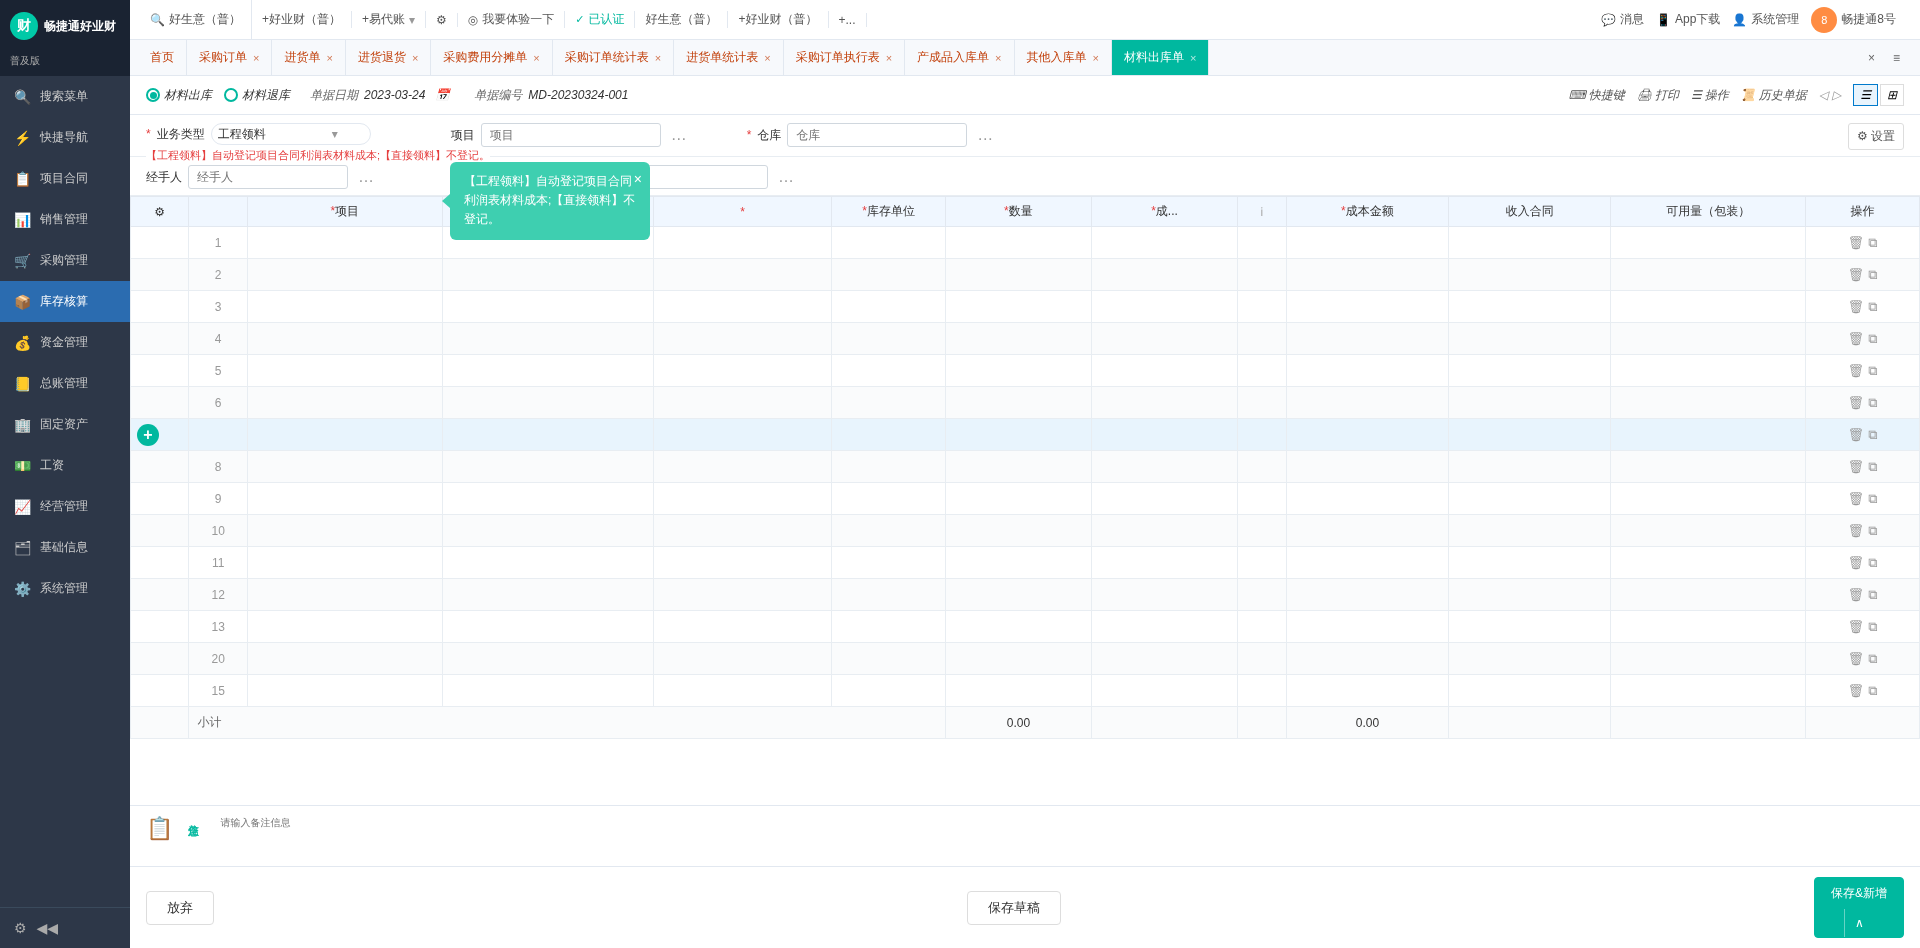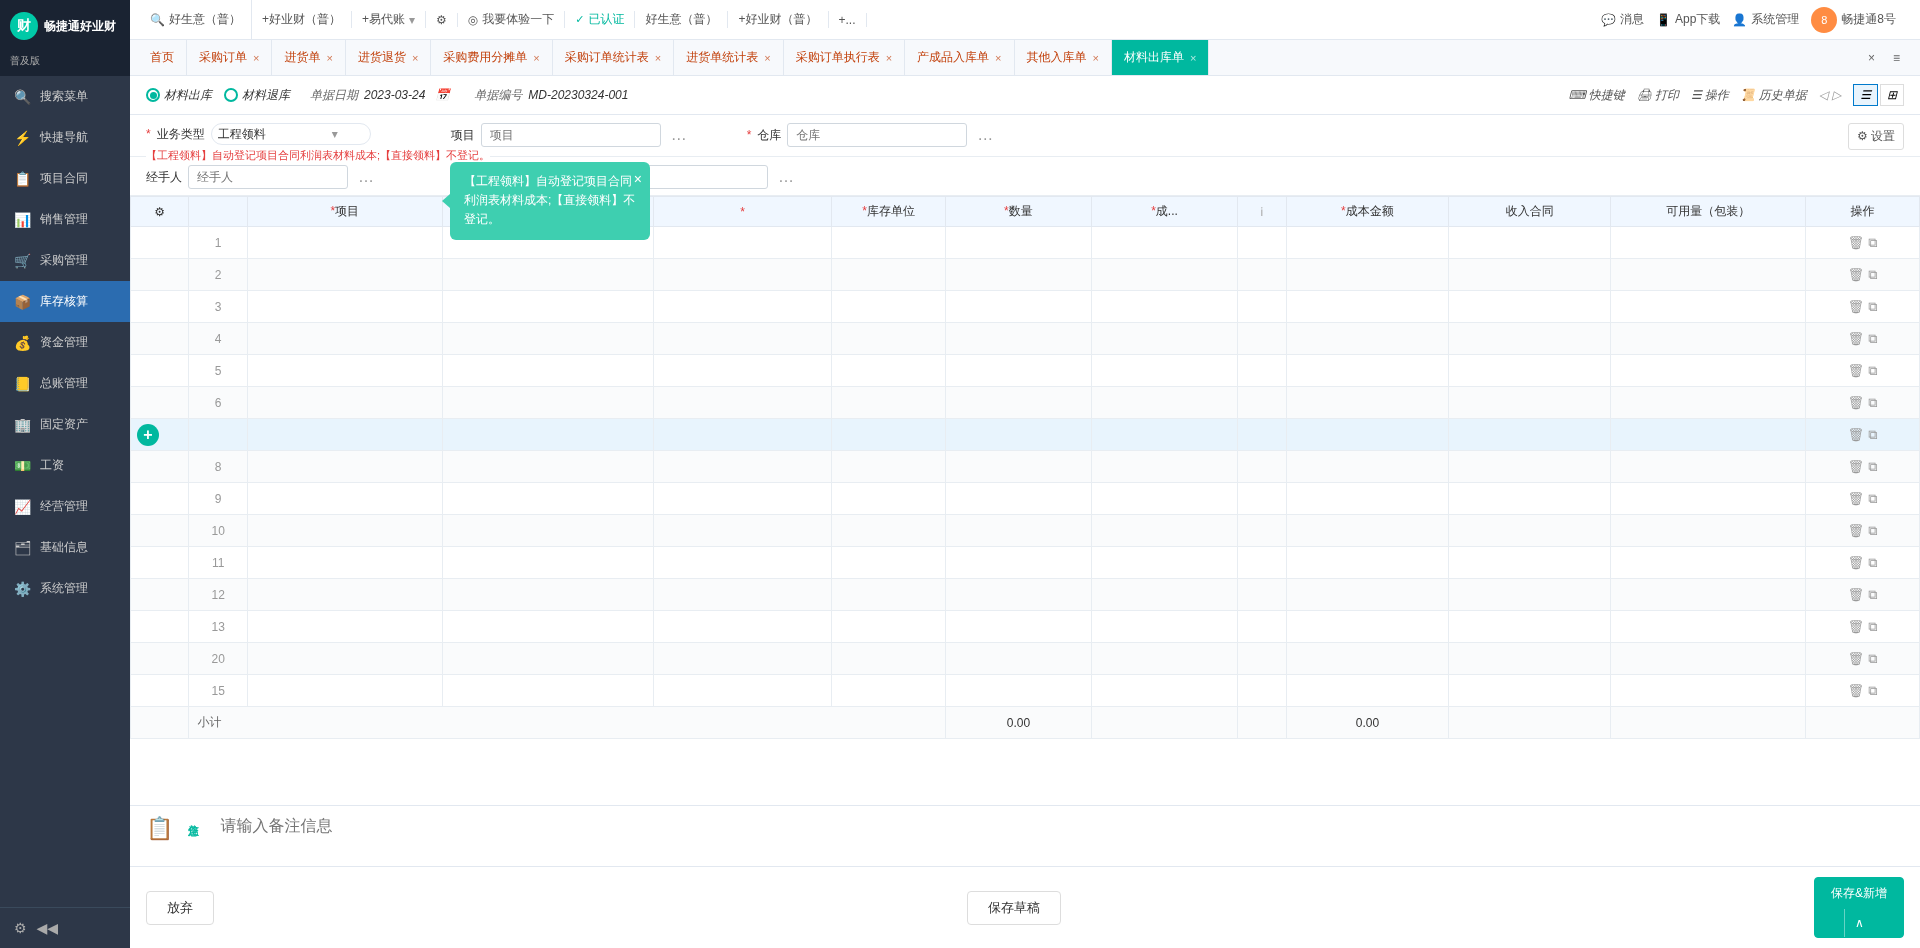--- a/index.html
+++ b/index.html
@@ -106,21 +106,21 @@
     .data-table .row-num { color: #999; width: 36px; }
     .data-table .action-cell { display: flex; align-items: center; justify-content: center; gap: 4px; }
     .action-icon { cursor: pointer; color: #999; font-size: 13px; }
     .add-row-btn { display: flex; align-items: center; justify-content: center; width: 22px; height: 22px; background: #00b89f; color: #fff; border-radius: 50%; cursor: pointer; font-size: 16px; font-weight: bold; }
     .total-row td { background: #fef9e7; font-weight: 500; color: #333; }
     .total-row .total-label { text-align: left; padding-left: 8px; color: #666; }
 
     
     .remarks-area { background: #fff; border-top: 1px solid #e2e8f0; padding: 10px 16px; display: flex; align-items: flex-start; gap: 12px; min-height: 60px; }
     .remarks-icon { color: #00b89f; font-size: 22px; }
-    .remarks-input { flex: 1; border: none; outline: none; color: #aaa; font-size: 16px; resize: none; height: 40px; }
+    .remarks-input { flex: 1; border: none; outline: none; color: #aaa; font-size: 10px; resize: none; height: 40px; }
 
     
     .footer-bar { background: #fff; border-top: 1px solid #e2e8f0; padding: 10px 16px; display: flex; align-items: center; justify-content: space-between; gap: 12px; }
     .footer-btn { padding: 7px 20px; border-radius: 4px; cursor: pointer; font-size: 13px; border: 1px solid #ddd; background: #fff; color: #333; }
     .footer-btn.primary-split { background: #00b89f; color: #fff; border-color: #00b89f; display: flex; align-items: center; gap: 0; padding: 0; border-radius: 4px; overflow: hidden; flex-direction: column; }
     .footer-btn.primary-split .main-part { padding: 7px 16px; }
     .footer-btn.primary-split .split-arrow { padding: 7px 10px; border-left: 1px solid rgba(255,255,255,0.4); }
 
     .required-star { color: #e53e3e; }
 

